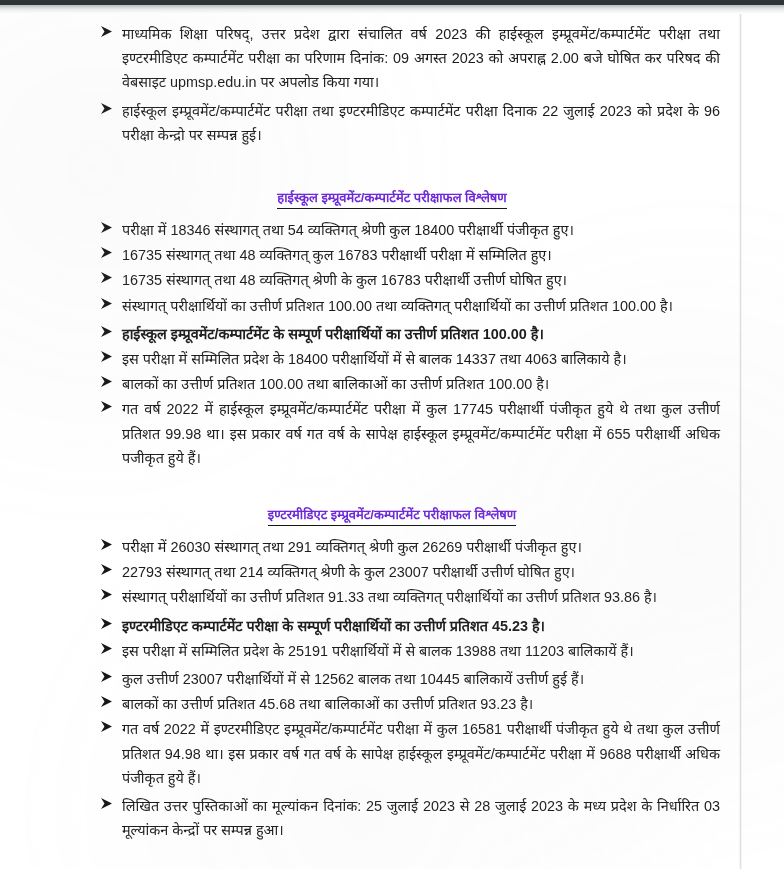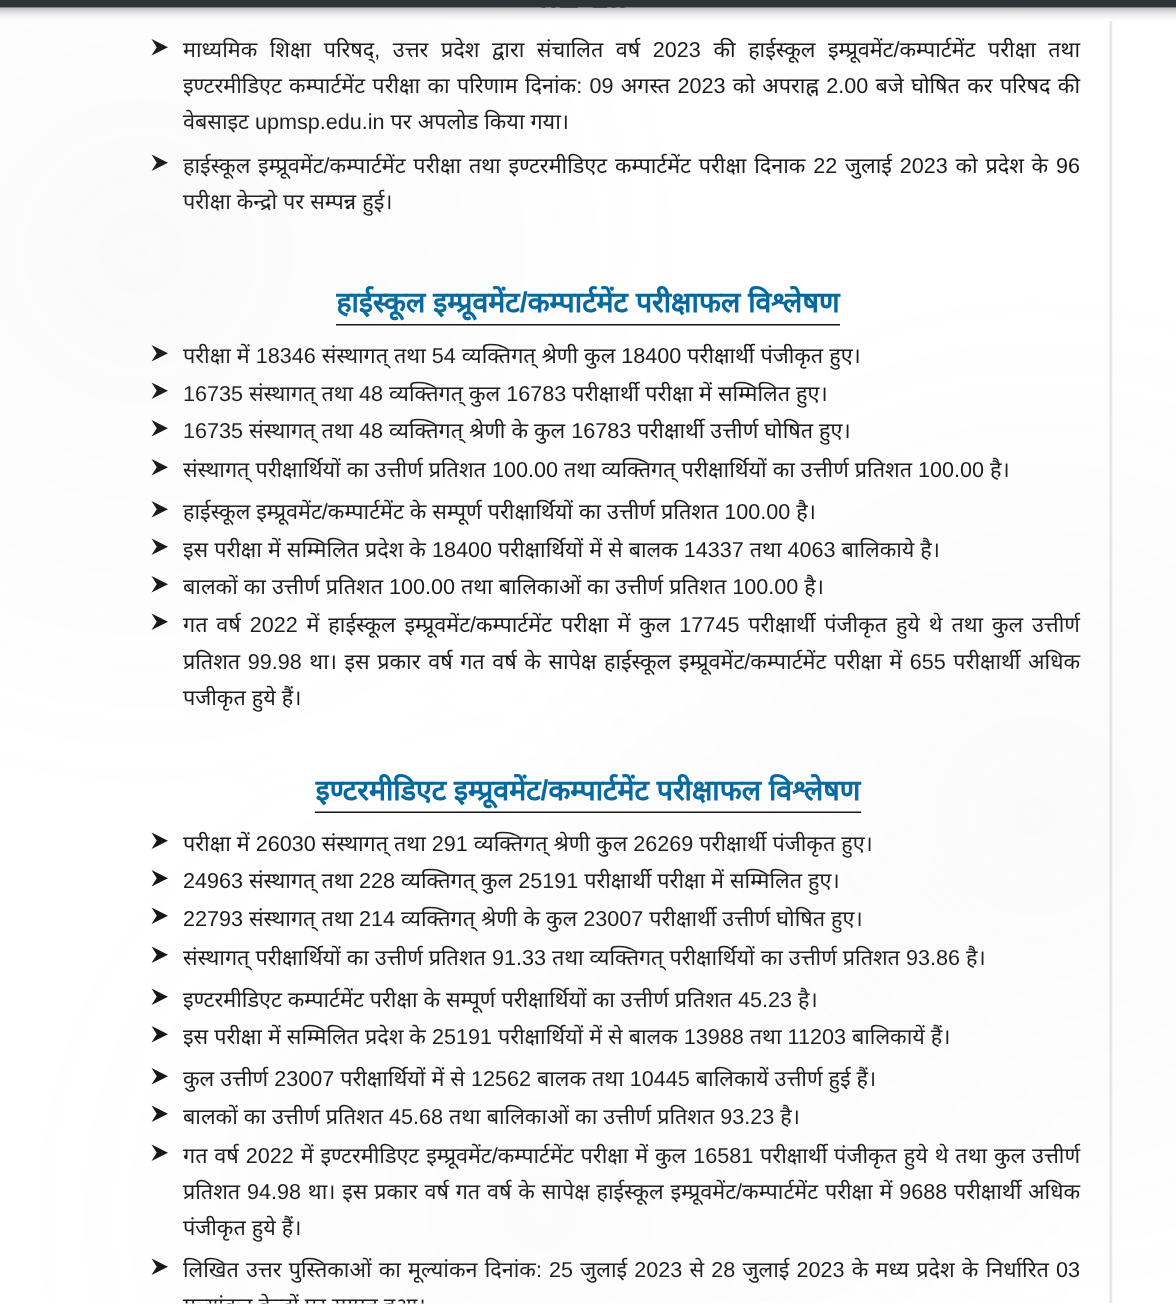--- a/index.html
+++ b/index.html
@@ -78,40 +78,40 @@
     position: relative;
     padding-left: 122px;
     padding-right: 64px;
     margin-bottom: 4px;
     font-size: 14.4px;
     line-height: 24.2px;
     text-align: justify;
     text-justify: inter-word;
   }
   .bullet-item.tight { margin-bottom: 1px; }
-  .bullet-item.bold { font-weight: normal; }
+  .bullet-item.bold { font-weight: bold; }
 
   .bullet-marker {
     position: absolute;
     left: 99px;
     top: 2px;
     width: 16px;
     height: 16px;
     color: #161616;
     line-height: 16px;
     font-size: 15px;
   }
   .bullet-marker svg { display: block; }
 
   
   .section-heading {
     text-align: center;
-    font-size: 19px;
+    font-size: 13px;
     font-weight: bold;
-    color: #0369a1;
+    color: #6d28d9;
     margin: 21px 0 9px 0;
     padding: 0 40px;
   }
   .section-heading .hd-underline {
     display: inline-block;
     border-bottom: 1.6px solid #141414;
     padding-bottom: 2px;
   }
 
   .spacer-sm { height: 10px; }
@@ -245,28 +245,20 @@
           </svg>
       </span>
       <span>परीक्षा में 26030 संस्थागत् तथा 291 व्यक्तिगत् श्रेणी कुल 26269 परीक्षार्थी पंजीकृत हुए।</span>
     </div>
     <div class="bullet-item tight">
       <span class="bullet-marker">
         <svg width="15" height="15" viewBox="0 0 15 15">
             <path d="M2 2 L13 7.5 L2 13 L5.5 7.5 Z" fill="#161616"></path>
           </svg>
       </span>
-      <span>24963 संस्थागत् तथा 228 व्यक्तिगत् कुल 25191 परीक्षार्थी परीक्षा में सम्मिलित हुए।</span>
-    </div>
-    <div class="bullet-item tight">
-      <span class="bullet-marker">
-        <svg width="15" height="15" viewBox="0 0 15 15">
-            <path d="M2 2 L13 7.5 L2 13 L5.5 7.5 Z" fill="#161616"></path>
-          </svg>
-      </span>
       <span>22793 संस्थागत् तथा 214 व्यक्तिगत् श्रेणी के कुल 23007 परीक्षार्थी उत्तीर्ण घोषित हुए।</span>
     </div>
     <div class="bullet-item">
       <span class="bullet-marker">
         <svg width="15" height="15" viewBox="0 0 15 15">
             <path d="M2 2 L13 7.5 L2 13 L5.5 7.5 Z" fill="#161616"></path>
           </svg>
       </span>
       <span>संस्थागत् परीक्षार्थियों का उत्तीर्ण प्रतिशत 91.33 तथा व्यक्तिगत् परीक्षार्थियों का उत्तीर्ण प्रतिशत 93.86 है।</span>
     </div>

